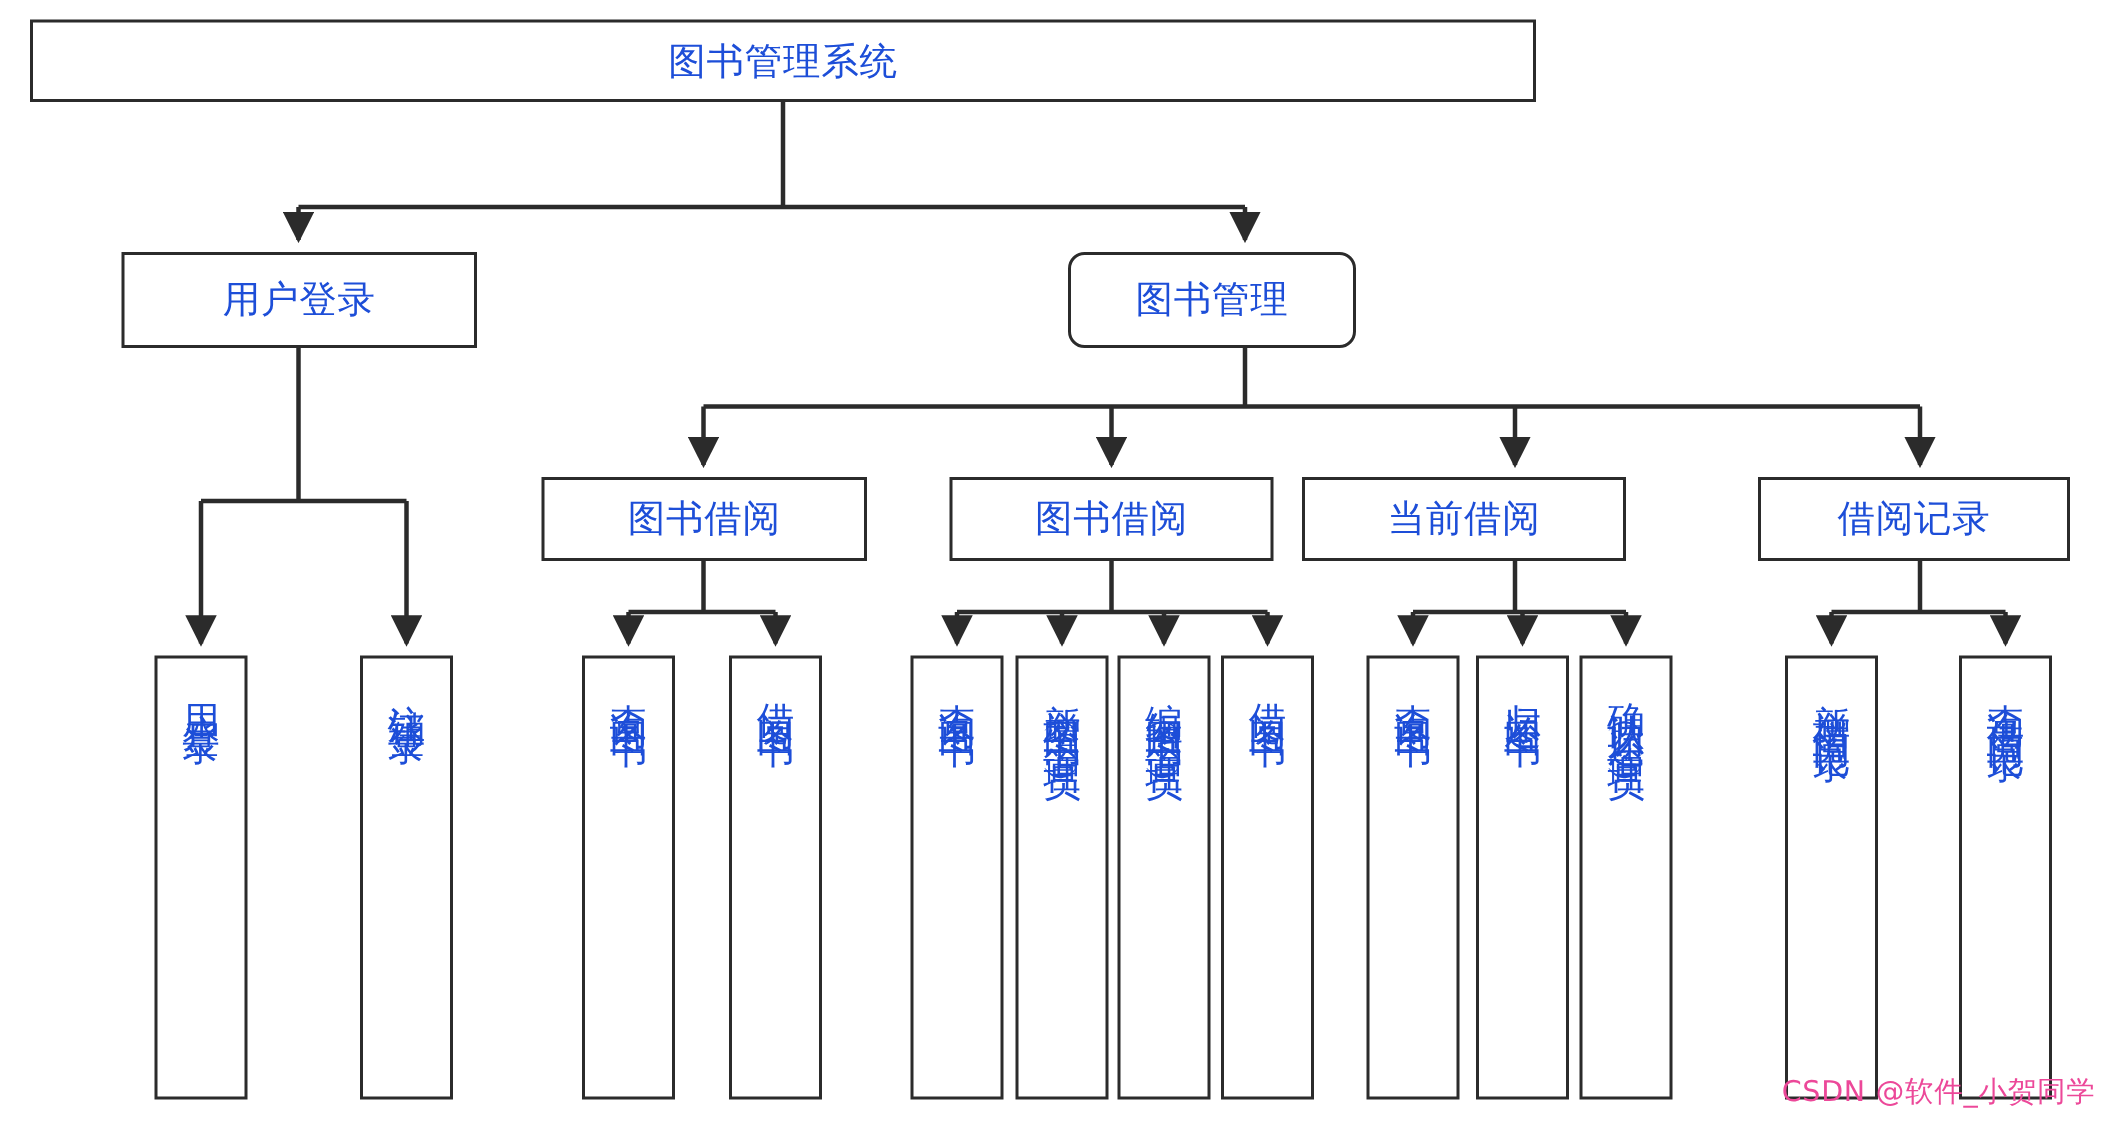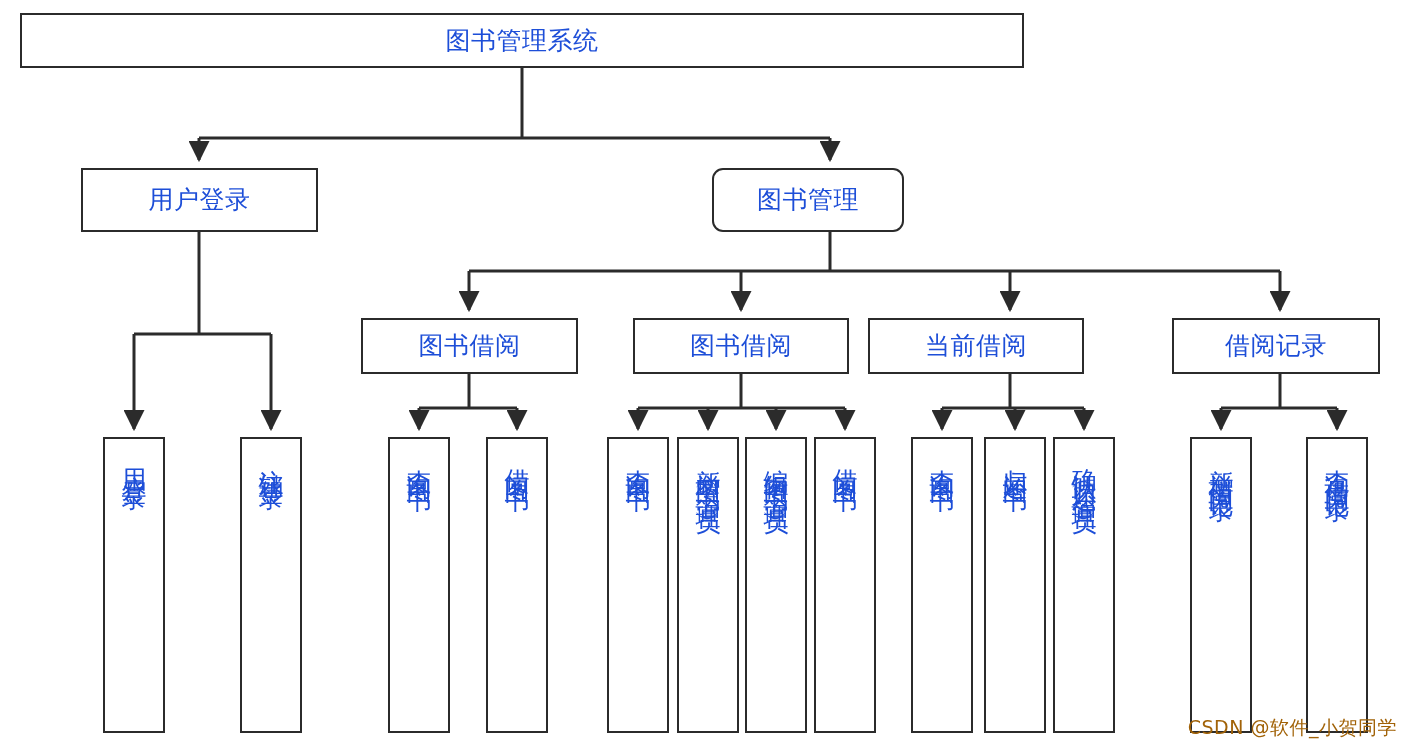--- a/index.html
+++ b/index.html
@@ -59,21 +59,21 @@
     top: 0;
     width: 1405px;
     height: 747px;
     pointer-events: none;
   }
   .watermark {
     position: absolute;
     right: 8px;
     bottom: 6px;
     font-size: 19px;
-    color: #a16207;
+    color: #ec4899;
     letter-spacing: 0.5px;
     white-space: nowrap;
   }
 </style>
 </head>
 <body>
 
 <div id="canvas">
 
   <svg id="edges" viewBox="0 0 1405 747" xmlns="http://www.w3.org/2000/svg">

